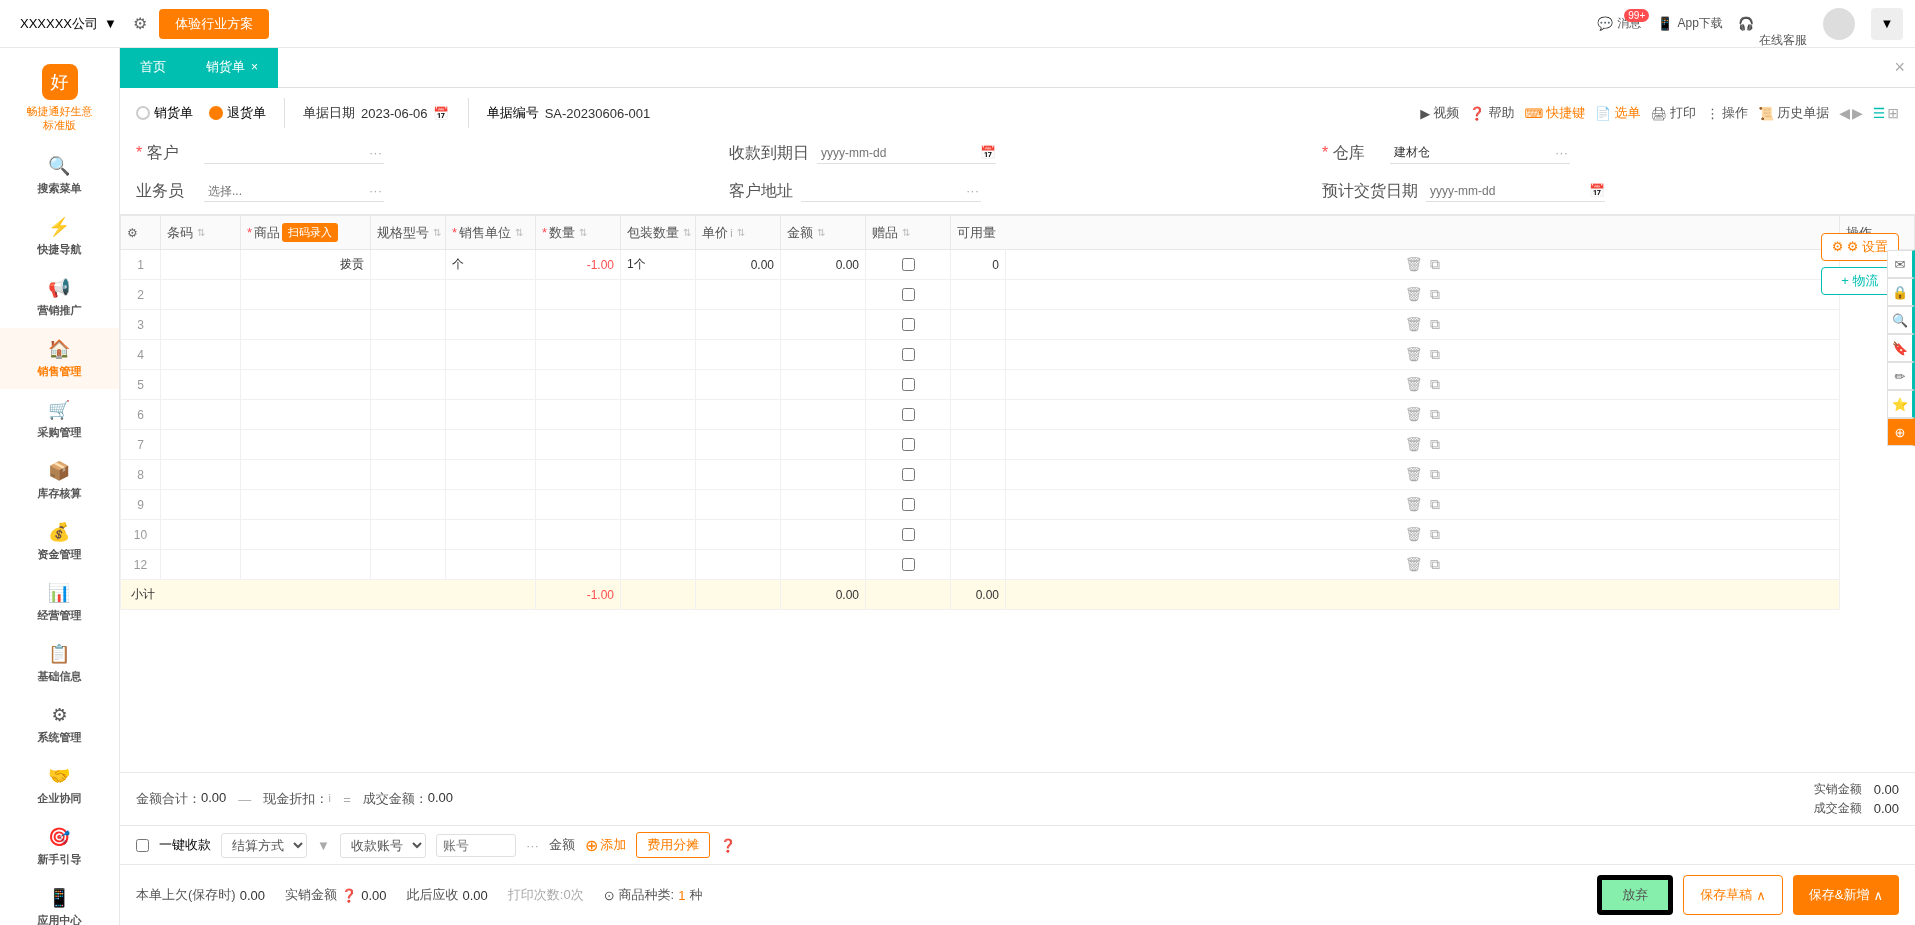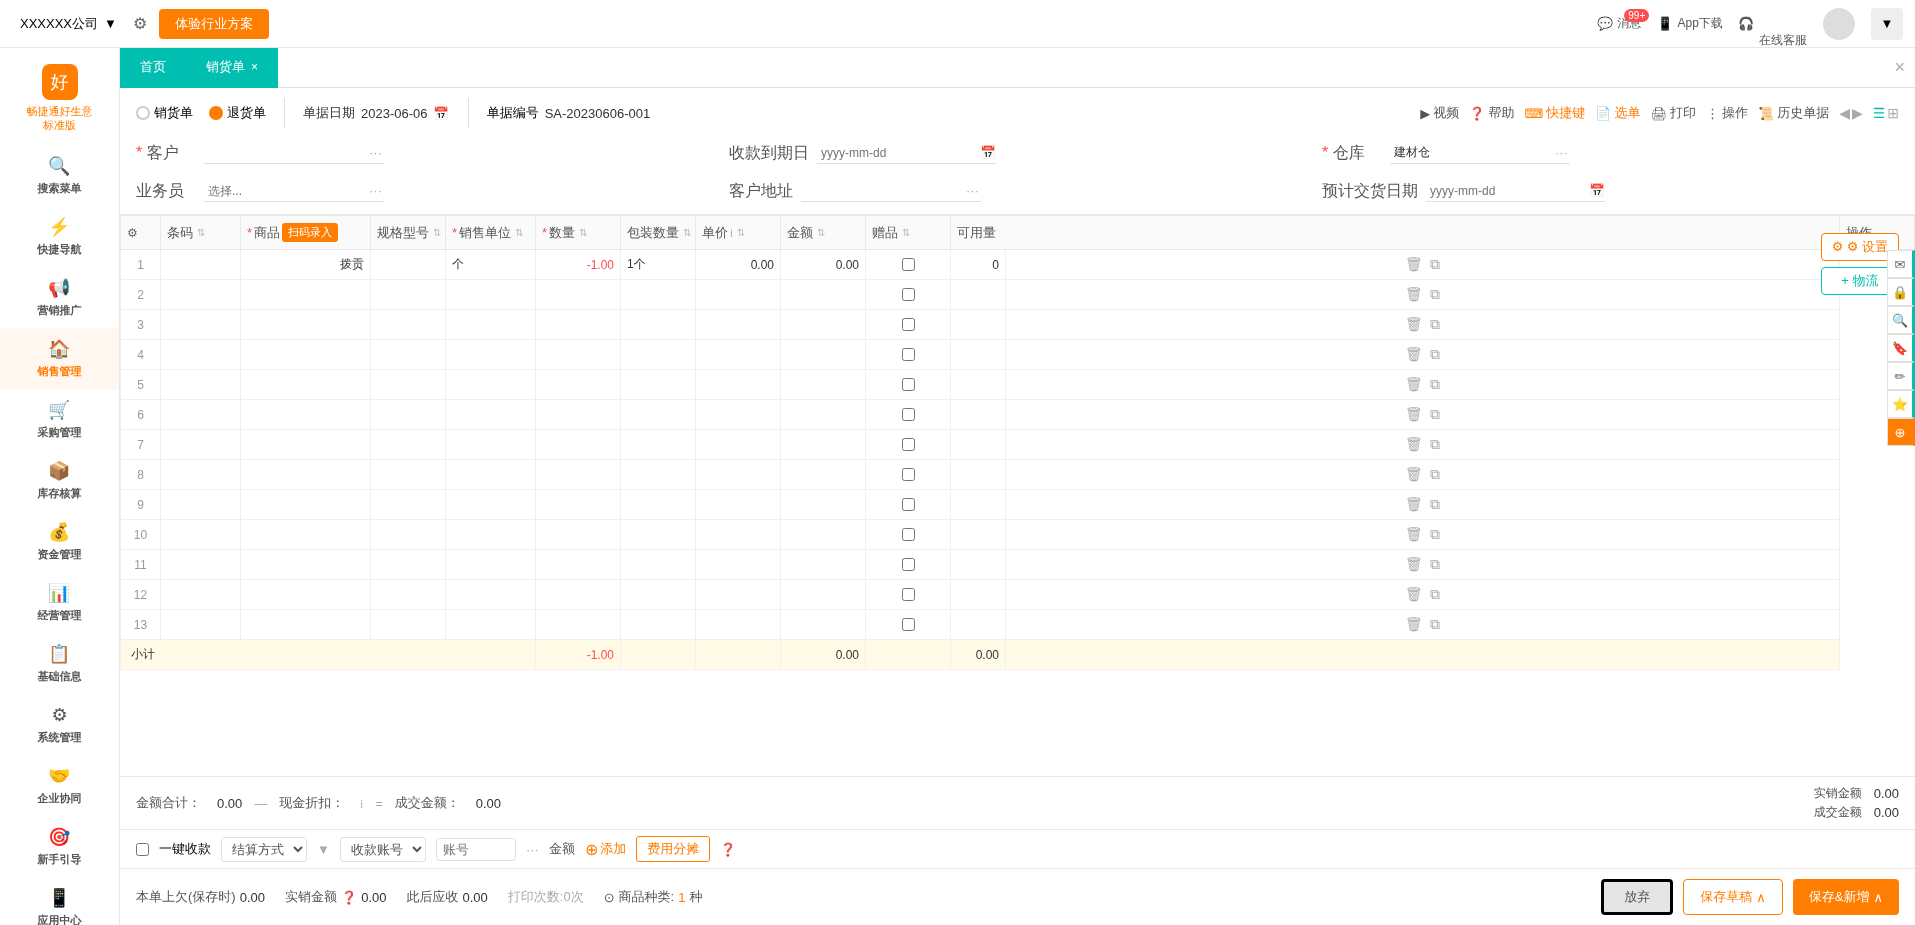--- a/index.html
+++ b/index.html
@@ -265,21 +265,21 @@
 
     
     .footer-totals {
       background: #fff;
       padding: 8px 16px;
       border-top: 1px solid #e8e8e8;
       display: flex;
       align-items: center;
       gap: 12px;
     }
-    .total-item { display: flex; align-items: center; gap: 16px; color: #555; }
+    .total-item { display: flex; align-items: flex-start; gap: 0; color: #555; }
     .total-value { color: #333; font-weight: 500; }
     .minus-icon { color: #aaa; }
     .equals-icon { color: #aaa; }
 
     
     .payment-row {
       background: #fff;
       padding: 6px 16px;
       border-top: 1px solid #e8e8e8;
       display: flex;
@@ -333,22 +333,22 @@
     .goods-type-btn {
       display: flex;
       align-items: center;
       gap: 4px;
       cursor: pointer;
       color: #555;
     }
     .goods-count { color: #ff7d00; }
     .action-btns { margin-left: auto; display: flex; gap: 10px; }
     .discard-btn {
-      border: 3px solid #000000;
-      background: #e5e5e5;
+      border: 5px solid #000000;
+      background: #86efac;
       color: #555;
       padding: 6px 20px;
       border-radius: 4px;
       cursor: pointer;
     }
     .save-draft-btn {
       border: 1px solid #ff7d00;
       background: #fff;
       color: #ff7d00;
       padding: 6px 16px;
@@ -987,63 +987,21 @@
                     <input type="checkbox" style="">
                   </div>
                 </td>
     <td class="col-avail" style="text-align:right;"></td>
     <td class="col-ops">
       <span class="op-icon">🗑</span>
       <span class="op-icon">⧉</span>
     </td>
   </tr>
               <tr>
-    <td class="col-num" style="text-align:center;color:#999;">11</td>
-    <td class="col-barcode"><input type="text" style="border: none; outline: none; width: 100%; background: transparent; font-size: 12px;" value=""></td>
-    <td class="col-goods" style="color:#333;"></td>
-    <td class="col-spec"><input type="text" style="border: none; outline: none; width: 100%; background: transparent; font-size: 12px;" value=""></td>
-    <td class="col-unit"></td>
-    <td class="col-qty" style="text-align:right;"></td>
-    <td class="col-pkg"></td>
-    <td class="col-price" style="text-align:right;"></td>
-    <td class="col-amount" style="text-align:right;"></td>
-    <td class="col-gift">
-                  <div class="checkbox-cell">
-                    <input type="checkbox" style="">
-                  </div>
-                </td>
-    <td class="col-avail" style="text-align:right;"></td>
-    <td class="col-ops">
-      <span class="op-icon">🗑</span>
-      <span class="op-icon">⧉</span>
-    </td>
-  </tr>
-              <tr>
     <td class="col-num" style="text-align:center;color:#999;">12</td>
-    <td class="col-barcode"><input type="text" style="border: none; outline: none; width: 100%; background: transparent; font-size: 12px;" value=""></td>
-    <td class="col-goods" style="color:#333;"></td>
-    <td class="col-spec"><input type="text" style="border: none; outline: none; width: 100%; background: transparent; font-size: 12px;" value=""></td>
-    <td class="col-unit"></td>
-    <td class="col-qty" style="text-align:right;"></td>
-    <td class="col-pkg"></td>
-    <td class="col-price" style="text-align:right;"></td>
-    <td class="col-amount" style="text-align:right;"></td>
-    <td class="col-gift">
-                  <div class="checkbox-cell">
-                    <input type="checkbox" style="">
-                  </div>
-                </td>
-    <td class="col-avail" style="text-align:right;"></td>
-    <td class="col-ops">
-      <span class="op-icon">🗑</span>
-      <span class="op-icon">⧉</span>
-    </td>
-  </tr>
-              <tr>
-    <td class="col-num" style="text-align:center;color:#999;">13</td>
     <td class="col-barcode"><input type="text" style="border: none; outline: none; width: 100%; background: transparent; font-size: 12px;" value=""></td>
     <td class="col-goods" style="color:#333;"></td>
     <td class="col-spec"><input type="text" style="border: none; outline: none; width: 100%; background: transparent; font-size: 12px;" value=""></td>
     <td class="col-unit"></td>
     <td class="col-qty" style="text-align:right;"></td>
     <td class="col-pkg"></td>
     <td class="col-price" style="text-align:right;"></td>
     <td class="col-amount" style="text-align:right;"></td>
     <td class="col-gift">
                   <div class="checkbox-cell">

